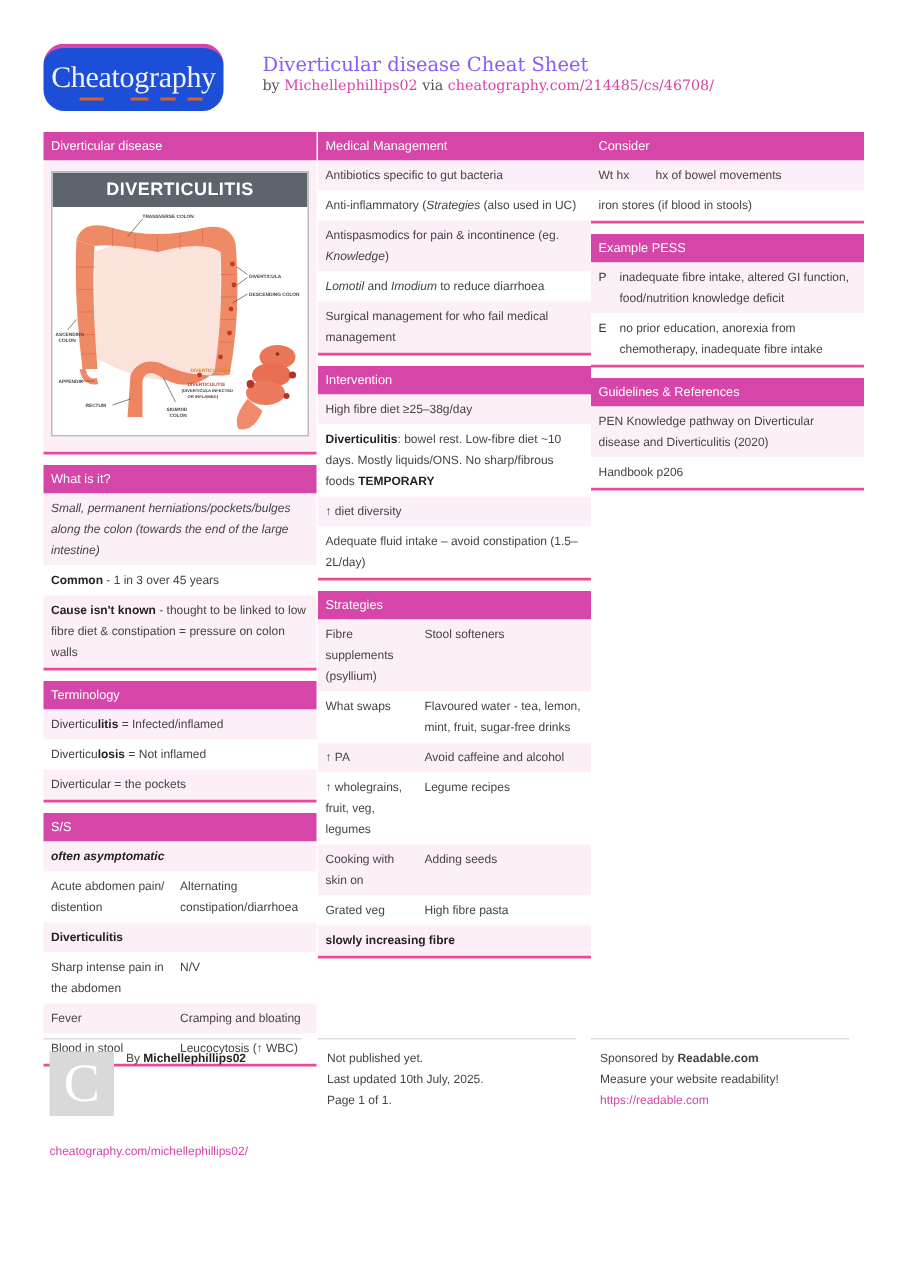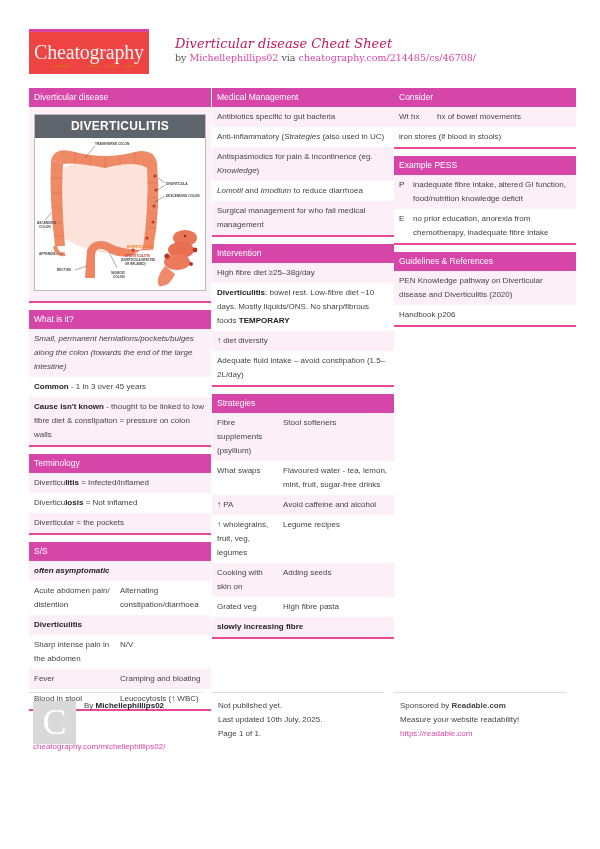--- a/index.html
+++ b/index.html
@@ -1,24 +1,24 @@
 <!DOCTYPE html>
 <html><head>
 <meta charset="utf-8">
 <style>
   * { box-sizing: border-box; margin: 0; padding: 0; }
   html, body { width: 600px; height: 849px; background: #ffffff; overflow: hidden; }
   body { font-family: "Liberation Sans", sans-serif; color: #333; font-size: 8px; position: relative; }
 
   .header { position: absolute; left: 29px; top: 29px; width: 560px; height: 46px; }
-  .logo { position: absolute; left: 0; top: 0; width: 120px; height: 45px; background: #ef4444; border-top: 3px solid #d546a8; }
+  .logo { position: absolute; left: 0; top: 0; width: 120px; height: 45px; background: #1d4ed8; border-top: 3px solid #d546a8; border-radius: 14px; }
   .logo-text { position: absolute; left: 0; right: 0; top: 9px; text-align: center; color: #f2f2f2; font-family: "Liberation Serif", "DejaVu Serif", serif; font-size: 20px; letter-spacing: -0.2px; }
   .logo-underline { position: absolute; top: 33px; height: 1.5px; background: #d9631e; }
   .title-block { position: absolute; left: 146px; top: 7px; }
-  .sheet-title { font-family: "DejaVu Serif", "Liberation Serif", serif; font-size: 13px; color: #be185d; line-height: 15px; font-style: italic; }
+  .sheet-title { font-family: "DejaVu Serif", "Liberation Serif", serif; font-size: 13px; color: #8b5cf6; line-height: 15px; }
   .sheet-sub { font-family: "DejaVu Serif", "Liberation Serif", serif; font-size: 9.5px; color: #555; line-height: 13px; }
   .sheet-sub a { color: #d546a8; text-decoration: none; }
 
   .col { position: absolute; top: 88px; width: 182px; }
   .col1 { left: 29px; }
   .col2 { left: 212px; }
   .col3 { left: 394px; }
 
   .box { margin-bottom: 7px; border-bottom: 2px solid #ec4899; }
   .box-title { background: #d546a8; color: #fff; font-size: 8.5px; height: 19px; line-height: 19px; padding-left: 5px; }
@@ -39,21 +39,21 @@
   .img-banner { height: 23px; background: #5e646c; color: #fff; font-weight: bold; font-size: 12px; text-align: center; line-height: 23px; letter-spacing: 0.3px; }
 
   .footer { position: absolute; top: 692px; left: 29px; width: 560px; }
   .fcol { position: absolute; top: 0; border-top: 1px solid #ddd; padding-top: 6px; }
   .f1 { left: 0; width: 172px; }
   .f2 { left: 183px; width: 172px; }
   .f3 { left: 365px; width: 172px; }
   .avatar { position: absolute; left: 4px; top: 8px; width: 43px; height: 43px; background: #d9d9d9; color: #fff; font-family: "Liberation Serif", serif; font-size: 36px; text-align: center; line-height: 43px; }
   .by { position: absolute; left: 55px; top: 8px; font-size: 8px; color: #444; }
   .by b { color: #222; }
-  .user-link { position: absolute; left: 4px; top: 49px; font-size: 8px; color: #d546a8; white-space: nowrap; }
+  .user-link { position: absolute; left: 4px; top: 70px; font-size: 8px; color: #d546a8; white-space: nowrap; }
   .fline { font-size: 8px; line-height: 14px; color: #444; padding-left: 6px; }
   .fline a { color: #d546a8; text-decoration: none; }
 </style>
 </head>
 <body>
 
 <div class="header">
   <div class="logo">
     <div class="logo-text">Cheatography</div>
     <div class="logo-underline" style="left:24px;width:16px"></div>

